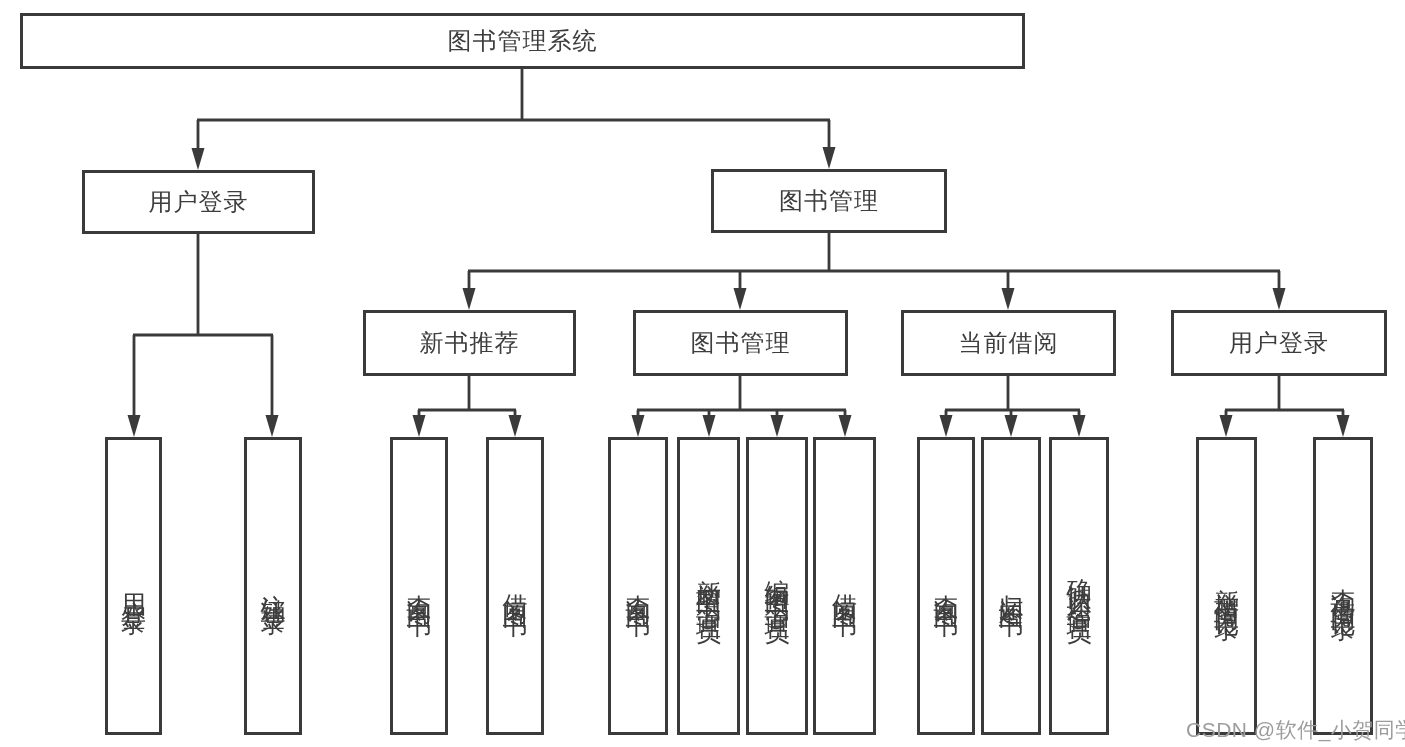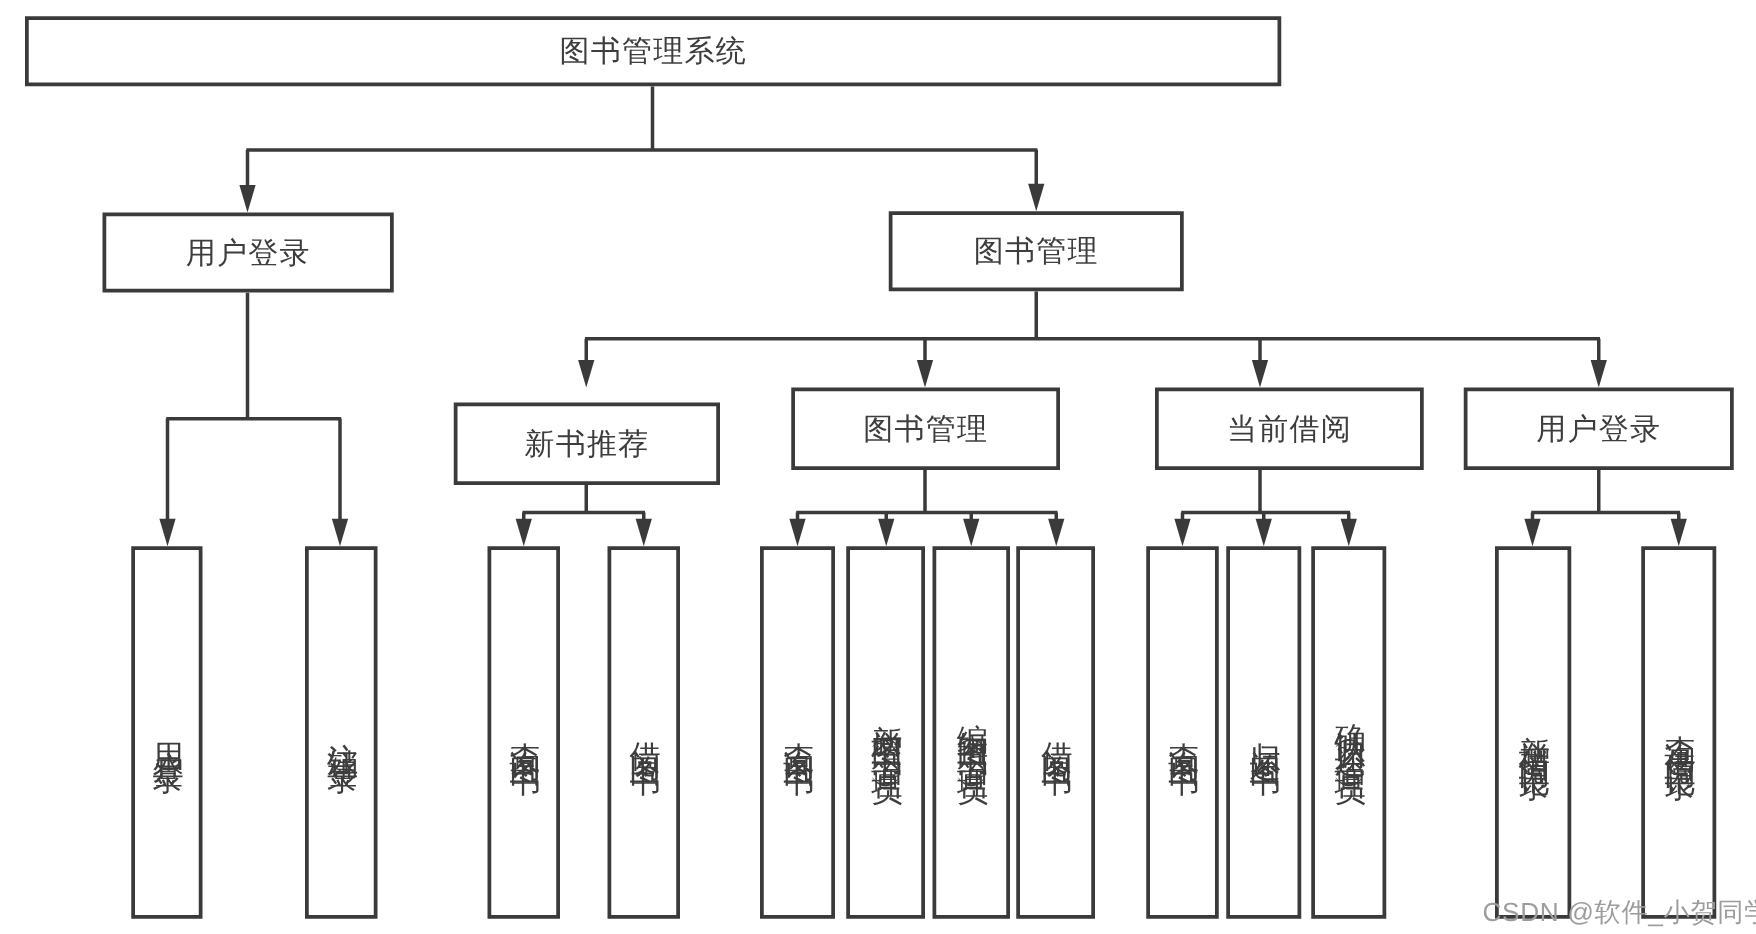--- a/index.html
+++ b/index.html
@@ -23,23 +23,23 @@
   .cline{fill:none;stroke:var(--line,#3a3a3a);stroke-width:2.8;}
   .arrow{fill:var(--line,#3a3a3a);stroke:none;}
   #watermark{
     position:absolute;left:1186px;top:716px;z-index:3;
     color:var(--watermark,#9d9d9d);font-size:21px;white-space:nowrap;letter-spacing:0.5px;
   }
   
   #n-root{left:20px;top:13px;width:1005px;height:56px;}
   #n-user-login{left:82px;top:170px;width:233px;height:64px;}
   #n-book-mgmt{left:711px;top:169px;width:236px;height:64px;}
-  #n-l3-0{left:363px;top:310px;width:213px;height:66px;margin-top:12px;}
+  #n-l3-0{left:363px;top:310px;width:213px;height:66px;}
   #n-l3-1{left:633px;top:310px;width:215px;height:66px;}
-  #n-l3-2{left:901px;top:310px;width:215px;height:66px;margin-left:23px;}
+  #n-l3-2{left:901px;top:310px;width:215px;height:66px;}
   #n-l3-3{left:1171px;top:310px;width:216px;height:66px;}
   .leaf{top:437px;height:298px;}
   #n-leaf-0{left:105px;width:57px;}
   #n-leaf-1{left:244px;width:58px;}
   #n-leaf-2{left:390px;width:58px;}
   #n-leaf-3{left:486px;width:58px;}
   #n-leaf-4{left:608px;width:60px;}
   #n-leaf-5{left:677px;width:63px;}
   #n-leaf-6{left:746px;width:62px;}
   #n-leaf-7{left:813px;width:63px;}

